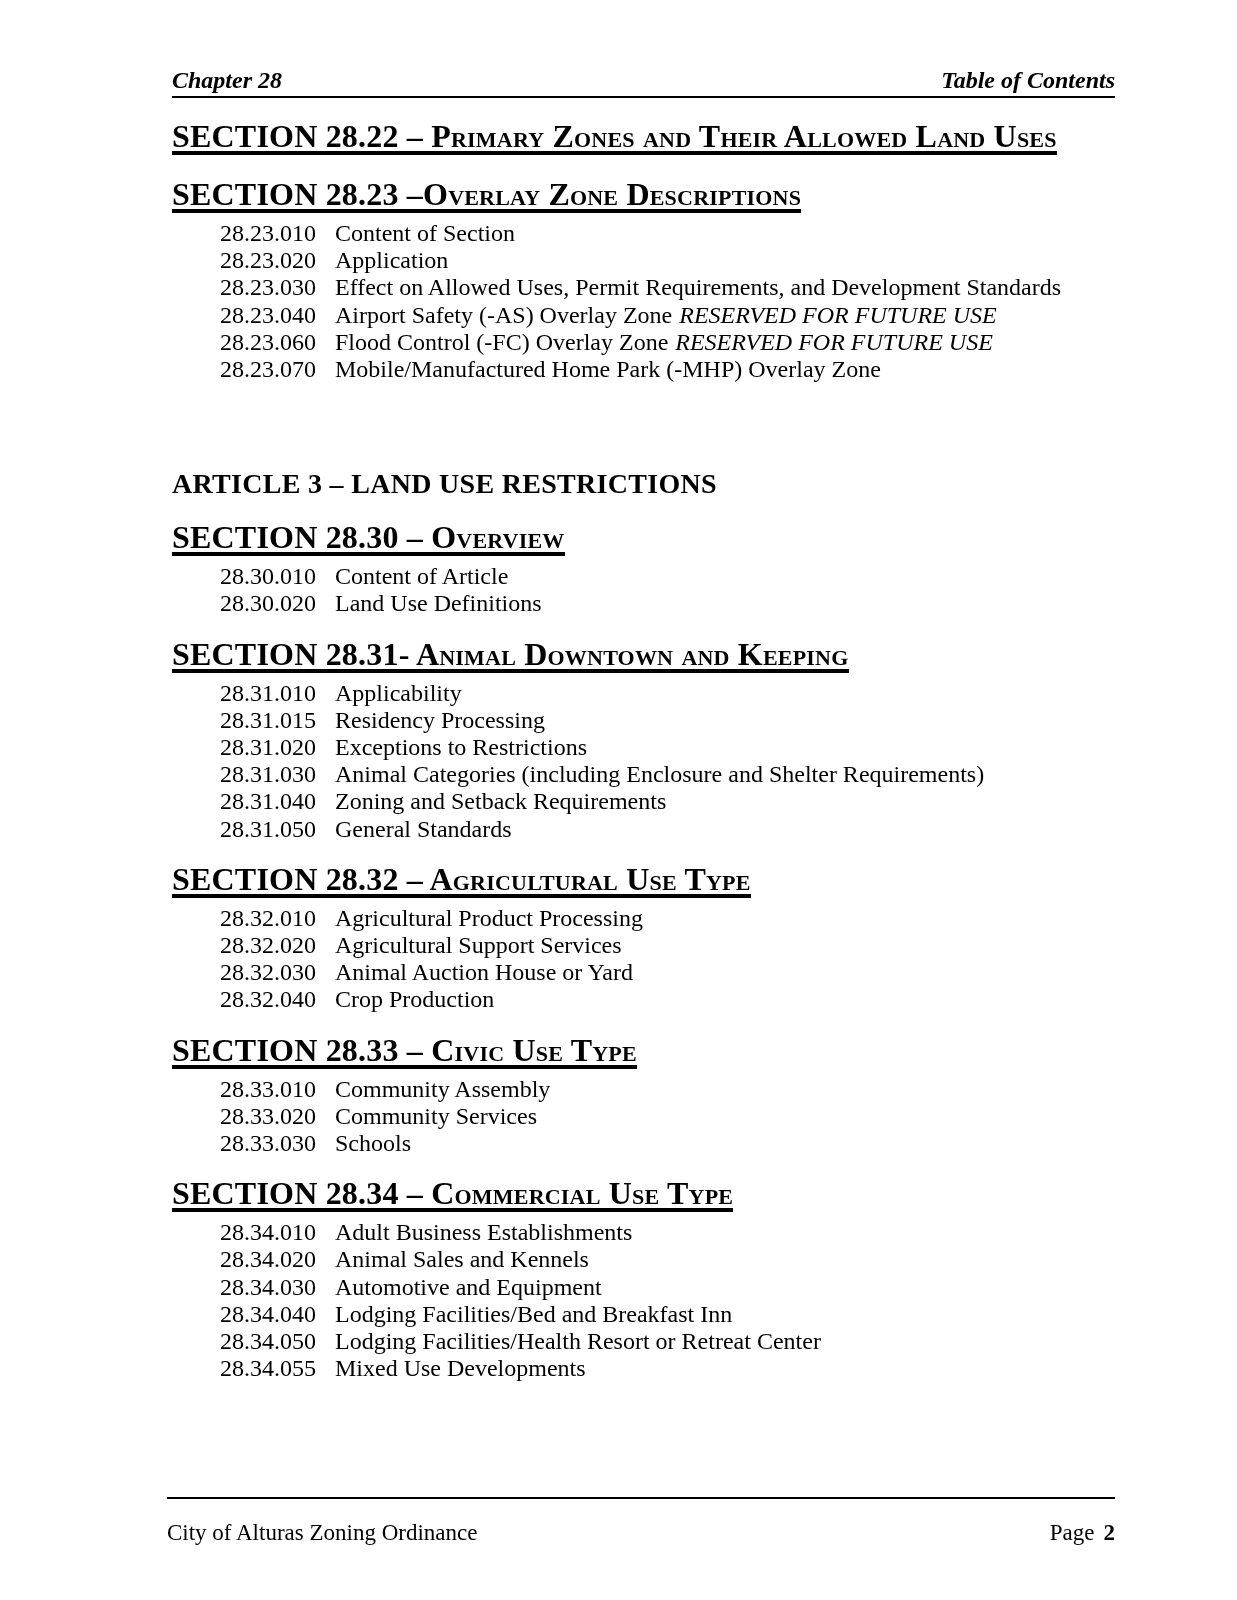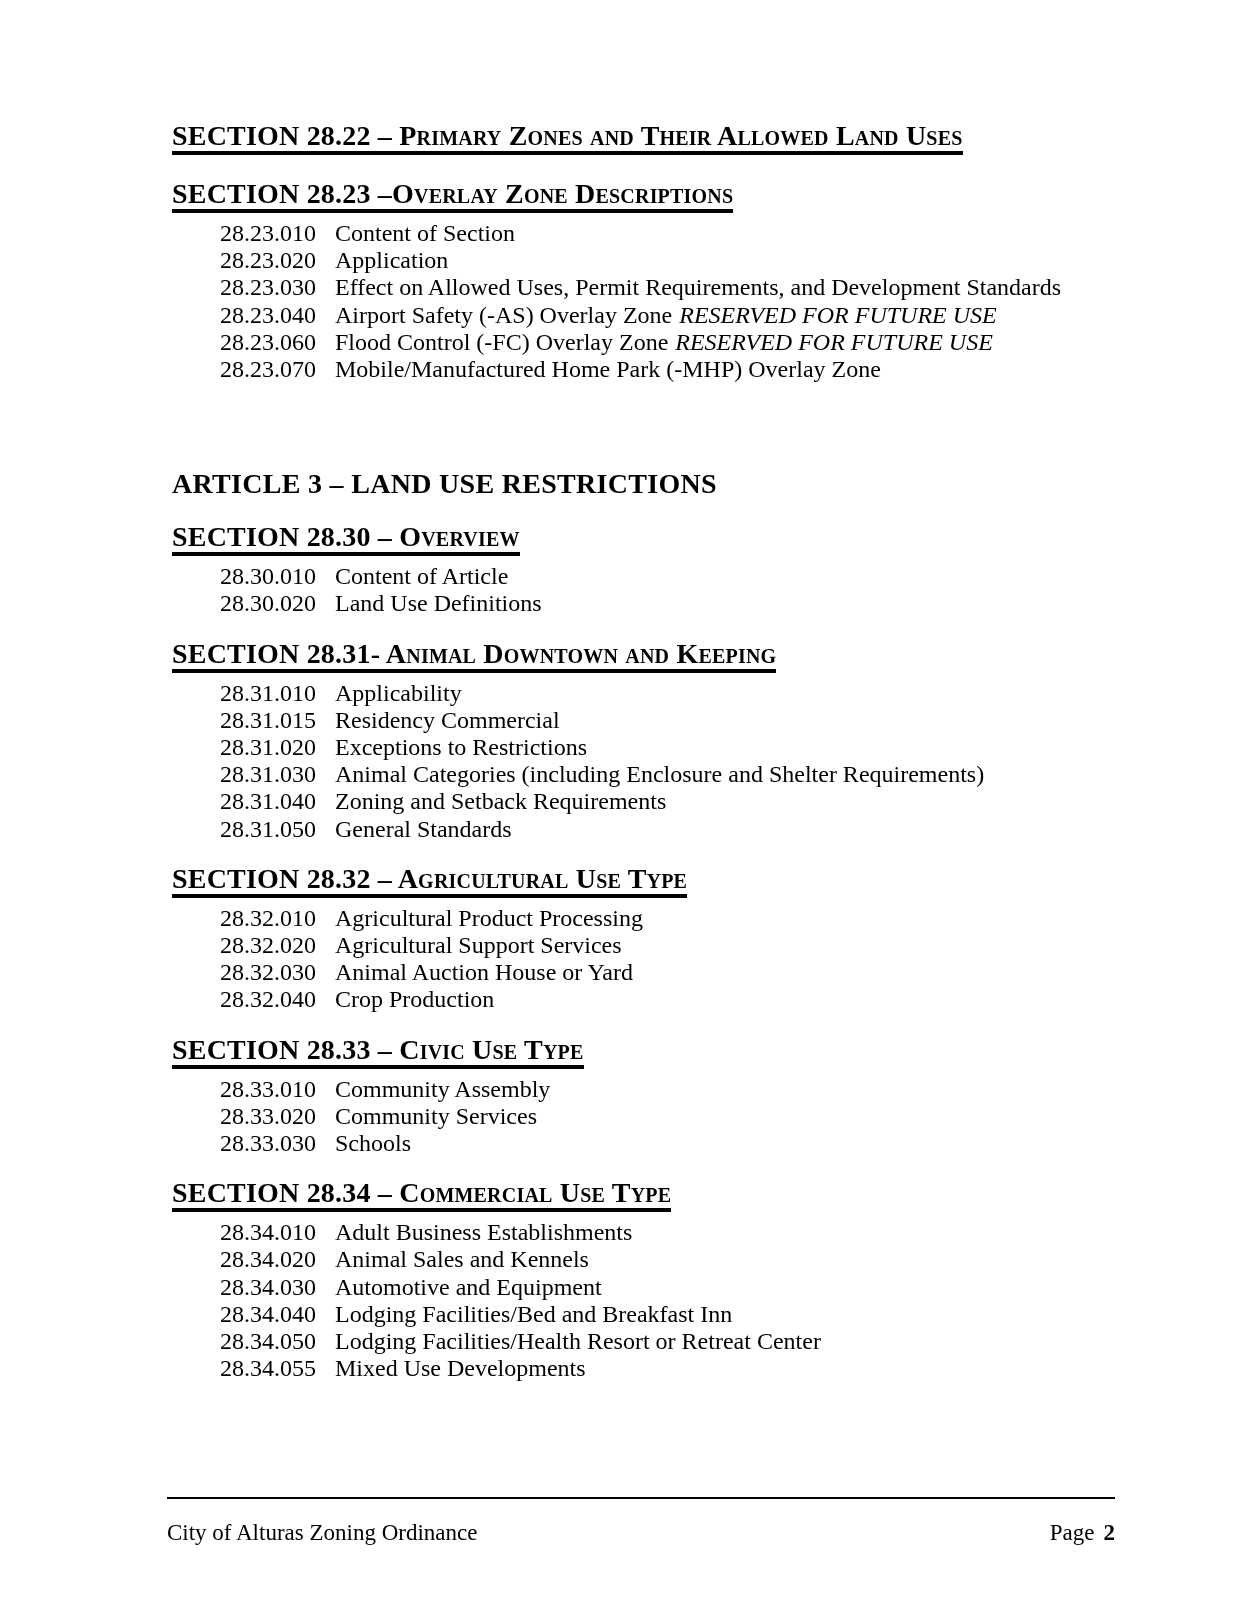--- a/index.html
+++ b/index.html
@@ -24,21 +24,21 @@
   }
   
   .main{
     position:absolute;
     top:100px;left:172px;width:941px;
   }
   .section{margin-top:22px;}
   .sec-h{
     display:inline-block;
     margin:0 0 3px 0;
-    font-size:28px;line-height:28px;
+    font-size:32px;line-height:28px;
     font-weight:bold;
     font-variant:small-caps;
     letter-spacing:0.2px;
     border-bottom:4px solid #000;
     padding-bottom:1px;
   }
   .entries{margin-left:48px;margin-top:4px;}
   .entry{
     font-size:24px;line-height:27.2px;
     white-space:nowrap;
@@ -59,20 +59,24 @@
     display:flex;justify-content:space-between;
     font-size:23px;line-height:27px;
   }
   .footer .pagenum{font-weight:bold;margin-left:9px;}
 </style>
 </head>
 <body>
 
 <div class="page">
 
+  <div class="header">
+    <span>Chapter 28</span>
+    <span>Table of Contents</span>
+  </div>
 
   <div class="main">
 
     <div class="section">
       <h2 class="sec-h"><span>SECTION 28.22 – </span><span>Primary Zones and Their Allowed Land Uses</span></h2>
     </div>
 
     <div class="section">
       <h2 class="sec-h"><span>SECTION 28.23 –</span><span>Overlay Zone Descriptions</span></h2>
       <div class="entries">
@@ -92,21 +96,21 @@
       <div class="entries">
         <div class="entry"><span class="num">28.30.010</span><span>Content of Article</span></div>
         <div class="entry"><span class="num">28.30.020</span><span>Land Use Definitions</span></div>
       </div>
     </div>
 
     <div class="section">
       <h2 class="sec-h"><span>SECTION 28.31- </span><span>Animal Downtown and Keeping</span></h2>
       <div class="entries">
         <div class="entry"><span class="num">28.31.010</span><span>Applicability</span></div>
-        <div class="entry"><span class="num">28.31.015</span><span>Residency Commercial</span></div>
+        <div class="entry"><span class="num">28.31.015</span><span>Residency Processing</span></div>
         <div class="entry"><span class="num">28.31.020</span><span>Exceptions to Restrictions</span></div>
         <div class="entry"><span class="num">28.31.030</span><span>Animal Categories (including Enclosure and Shelter Requirements)</span></div>
         <div class="entry"><span class="num">28.31.040</span><span>Zoning and Setback Requirements</span></div>
         <div class="entry"><span class="num">28.31.050</span><span>General Standards</span></div>
       </div>
     </div>
 
     <div class="section">
       <h2 class="sec-h"><span>SECTION 28.32 – </span><span>Agricultural Use Type</span></h2>
       <div class="entries">

